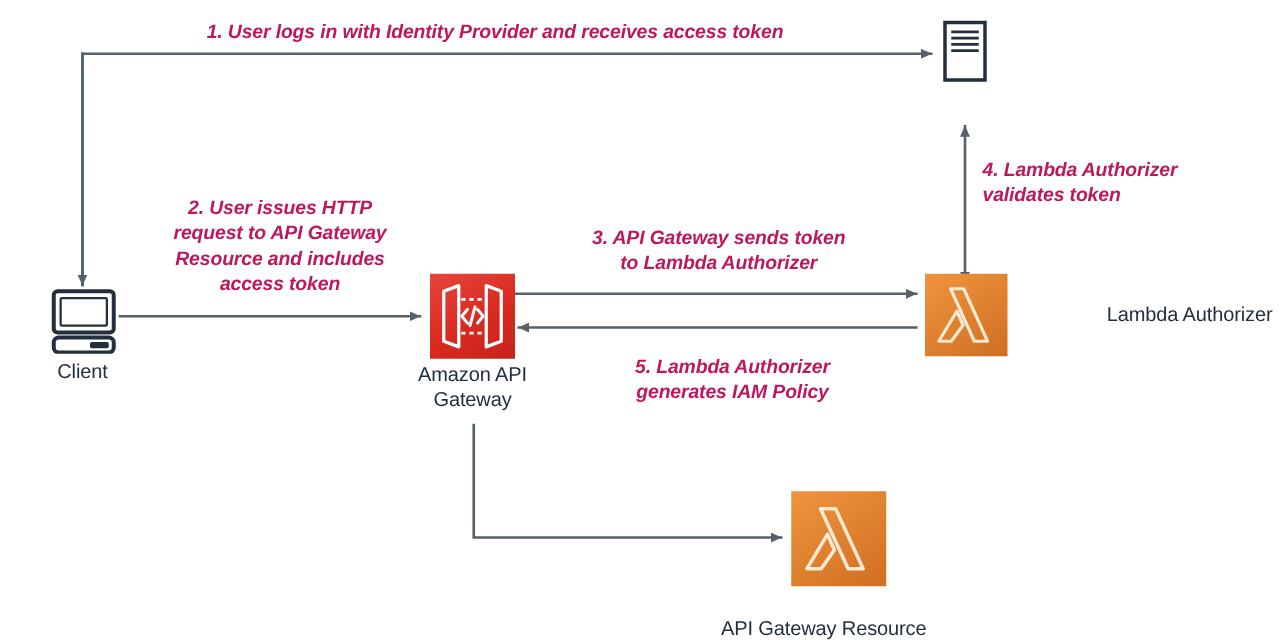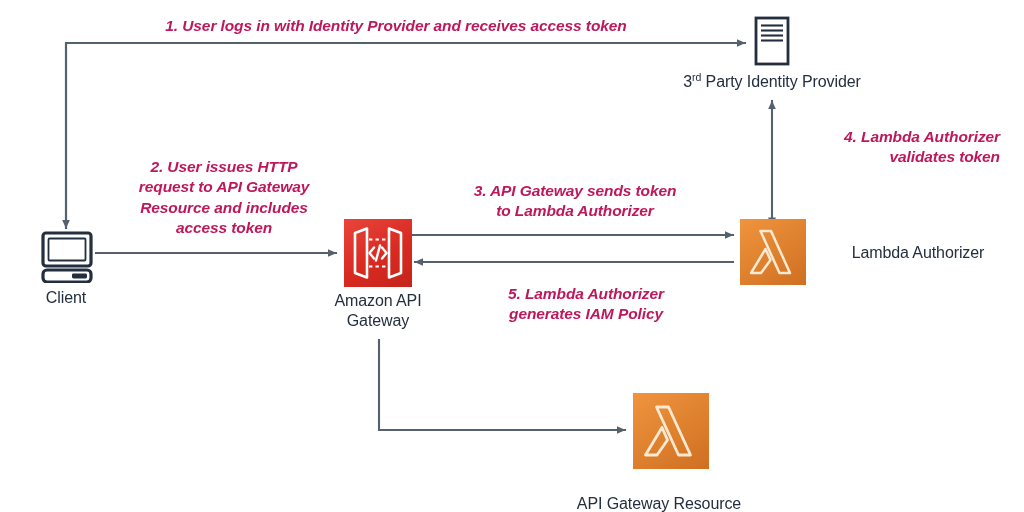--- a/index.html
+++ b/index.html
@@ -44,21 +44,21 @@
   
   .node-label {
     position: absolute;
     font-size: 16px;
     line-height: 1.28;
     color: #232f3e;
     text-align: center;
     white-space: pre-line;
     letter-spacing: -0.1px;
   }
-  .node-label.left-align { text-align: center; }
+  .node-label.left-align { text-align: right; }
 
   
   .node-icon {
     position: absolute;
   }
 
   .icon-apigw {
     width: 68px;
     height: 68px;
     background: linear-gradient(150deg, #e8453c 0%, #d92a21 55%, #c4241c 100%);
@@ -124,21 +124,21 @@
   <div class="step-label" style="left:86px; top:16px; width:620px; text-align:center;">1. User logs in with Identity Provider and receives access token</div>
 
   <div class="step-label" style="left:106px; top:157px; width:236px;">2. User issues HTTP
 request to API Gateway
 Resource and includes
 access token</div>
 
   <div class="step-label" style="left:432px; top:181px; width:286px;">3. API Gateway sends token
 to Lambda Authorizer</div>
 
-  <div class="step-label" style="left:786px; top:127px; width:214px; text-align:right;">4. Lambda Authorizer
+  <div class="step-label" style="left:786px; top:127px; width:214px; text-align:left;">4. Lambda Authorizer
 validates token</div>
 
   <div class="step-label" style="left:473px; top:284px; width:226px;">5. Lambda Authorizer
 generates IAM Policy</div>
 
 
   <div class="node-icon icon-client" style="left:40px; top:231px;">
     <svg class="icon-svg" viewBox="0 0 54 52" xmlns="http://www.w3.org/2000/svg">
       <rect x="3" y="2" width="48" height="33" rx="3" ry="3" fill="none" stroke="#232f3e" stroke-width="3.2"></rect>
       <rect x="8.5" y="7.5" width="37" height="22" rx="1" ry="1" fill="#ffffff" stroke="#232f3e" stroke-width="1.8"></rect>
@@ -152,21 +152,20 @@
     <svg class="icon-svg" viewBox="0 0 36 50" xmlns="http://www.w3.org/2000/svg">
       <rect x="2" y="2" width="32" height="46" fill="#ffffff" stroke="#232f3e" stroke-width="2.8"></rect>
       <g stroke="#232f3e" stroke-width="2.1" stroke-linecap="butt">
         <line x1="7" y1="9.5" x2="29" y2="9.5"></line>
         <line x1="7" y1="14.5" x2="29" y2="14.5"></line>
         <line x1="7" y1="19.5" x2="29" y2="19.5"></line>
         <line x1="7" y1="24.5" x2="29" y2="24.5"></line>
       </g>
     </svg>
   </div>
-  <div class="node-label" style="left:640px; top:72px; width:264px;"><span>3</span><span class="sup">rd</span><span> Party Identity Provider</span></div>
 
   <div class="node-icon icon-apigw" style="left:344px; top:219px;">
     <svg class="icon-svg" viewBox="0 0 68 68" xmlns="http://www.w3.org/2000/svg">
 
       <path d="M11,14 L23,9.5 L23,58.5 L11,54 Z" fill="none" stroke="#ffffff" stroke-width="2.6" stroke-linejoin="round"></path>
 
       <path d="M57,14 L45,9.5 L45,58.5 L57,54 Z" fill="none" stroke="#ffffff" stroke-width="2.6" stroke-linejoin="round"></path>
 
       <g stroke="#ffffff" stroke-width="2.2" stroke-dasharray="3.4 3.1" stroke-linecap="butt">
         <line x1="25" y1="20.5" x2="43" y2="20.5"></line>

